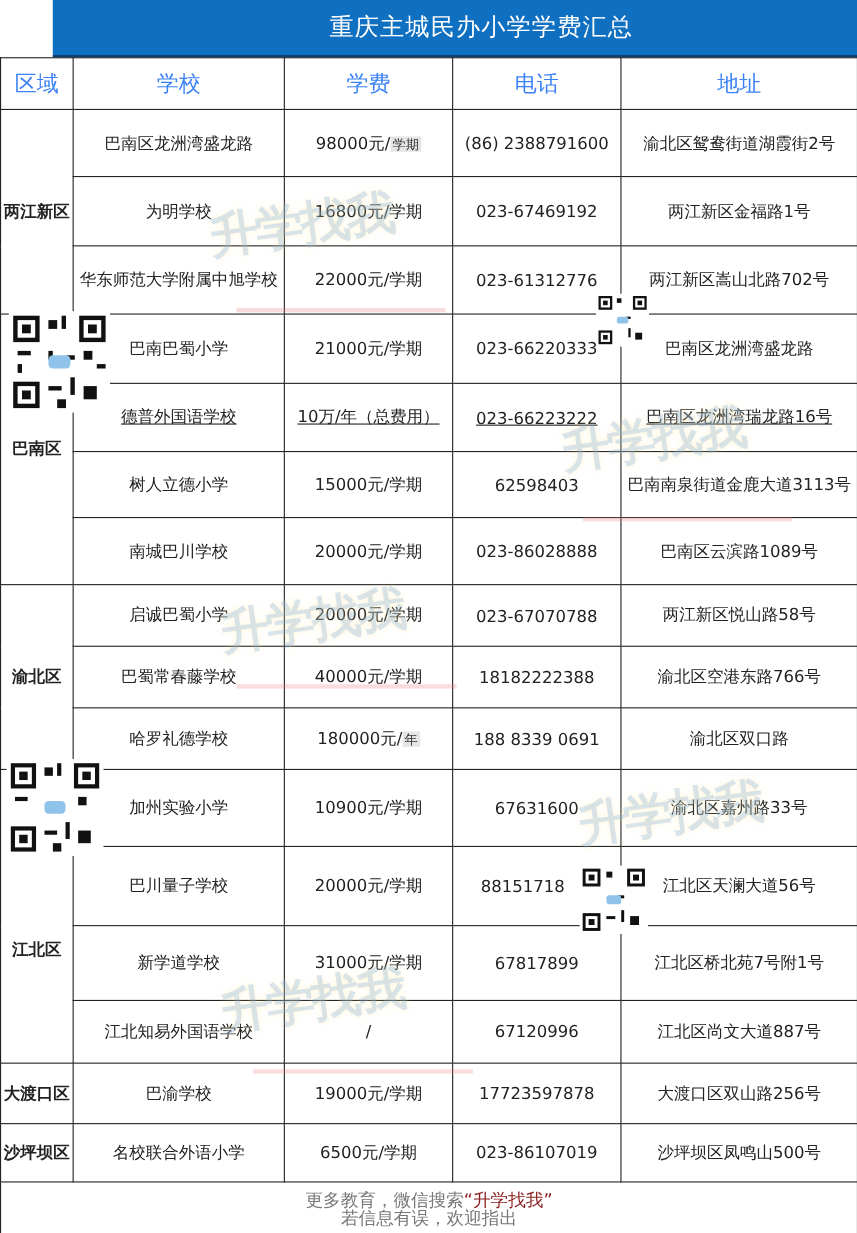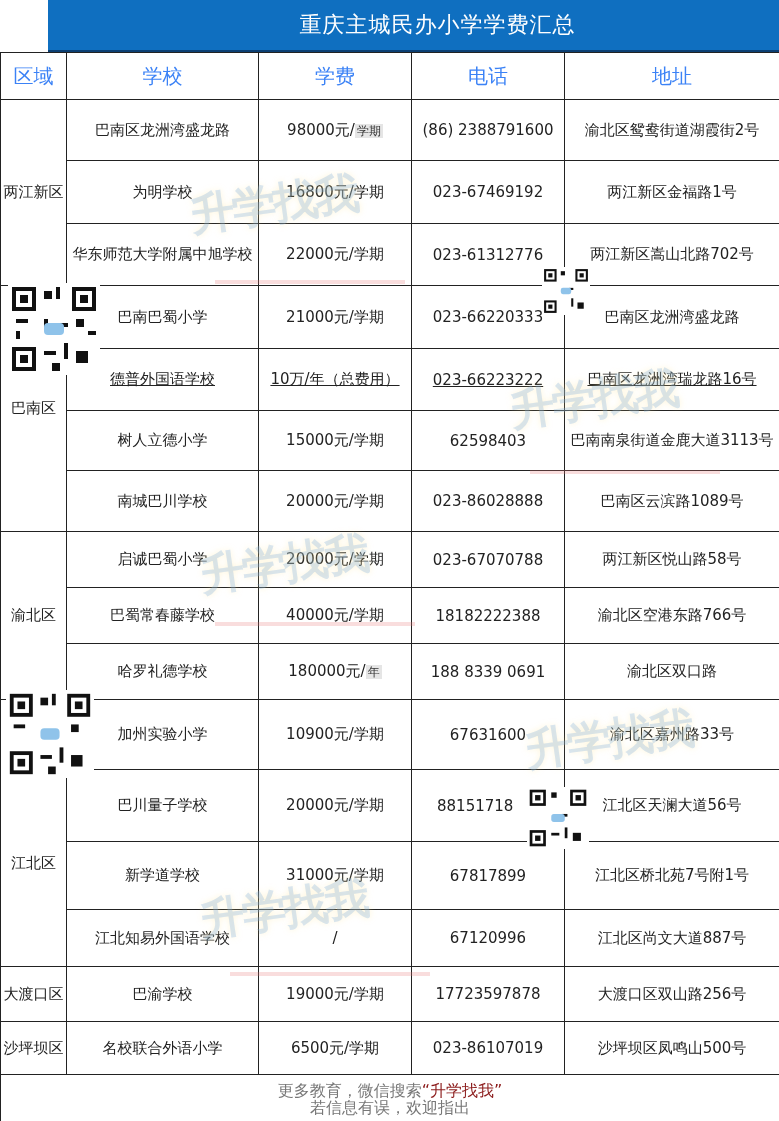--- a/index.html
+++ b/index.html
@@ -1,21 +1,21 @@
 <!DOCTYPE html>
 <html><head>
 <meta charset="utf-8">
 <style>
   html,body{margin:0;padding:0;background:#fff;}
   body{width:779px;height:1121px;position:relative;overflow:hidden;font-family:"DejaVu Sans","Liberation Sans",sans-serif;}
   .title-bar{position:absolute;left:0;top:0;width:779px;height:52px;background:#0f6fc0;color:#fff;font-size:22px;display:flex;align-items:center;justify-content:center;letter-spacing:1px;border-bottom:2px solid #0b3f73;box-sizing:border-box;margin-left:48px;}
   table{position:absolute;left:0;top:52px;width:779px;border-collapse:collapse;table-layout:fixed;}
   td,th{border:1.2px solid #222;text-align:center;vertical-align:middle;font-size:15px;color:#222;padding:0;overflow:hidden;white-space:nowrap;font-weight:normal;}
   th{color:#3b82f6;font-size:20px;height:46px;}
-  td.region{font-size:15px;}
+  td.region{font-size:15px;font-weight:bold;}
   tr.r1 td{height:60px;} tr.r2 td{height:62px;text-align:center;} tr.r3 td{height:61px;}
   tr.r4 td{height:62px;} tr.r5 td{height:61px;text-decoration:underline;} tr.r6 td{height:59px;} tr.r7 td{height:60px;}
   tr.r8 td{height:55px;} tr.r9 td{height:55px;margin-left:40px;} tr.r10 td{height:55px;}
   tr.r11 td{height:69px;} tr.r12 td{height:71px;} tr.r13 td{height:67px;} tr.r14 td{height:56px;}
   tr.r15 td{height:54px;} tr.r16 td{height:52px;}
   td.footer{height:47px;font-size:16px;color:#777;line-height:17px;}
   .footer .brand{color:#8b1a1a;}
   .fee-blur{background:#e5e5e5;color:#333;font-size:12px;padding:0 2px;}
   .watermark{position:absolute;font-size:44px;font-weight:bold;color:rgba(120,170,220,0.28);transform:rotate(-8deg);pointer-events:none;letter-spacing:-2px;text-shadow:0 0 6px rgba(255,230,150,0.35);}
   .wm-base{position:absolute;height:4px;background:rgba(230,120,120,0.25);pointer-events:none;}

